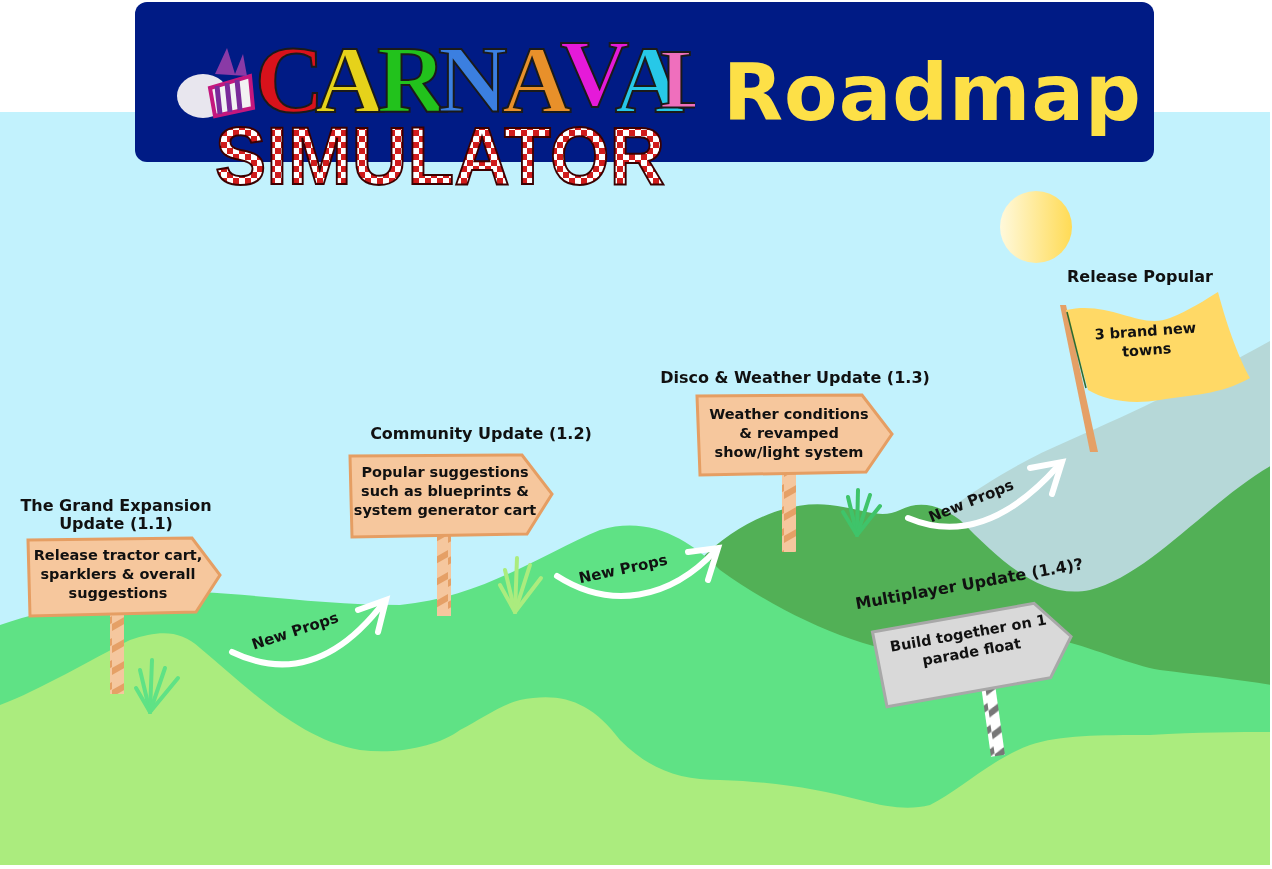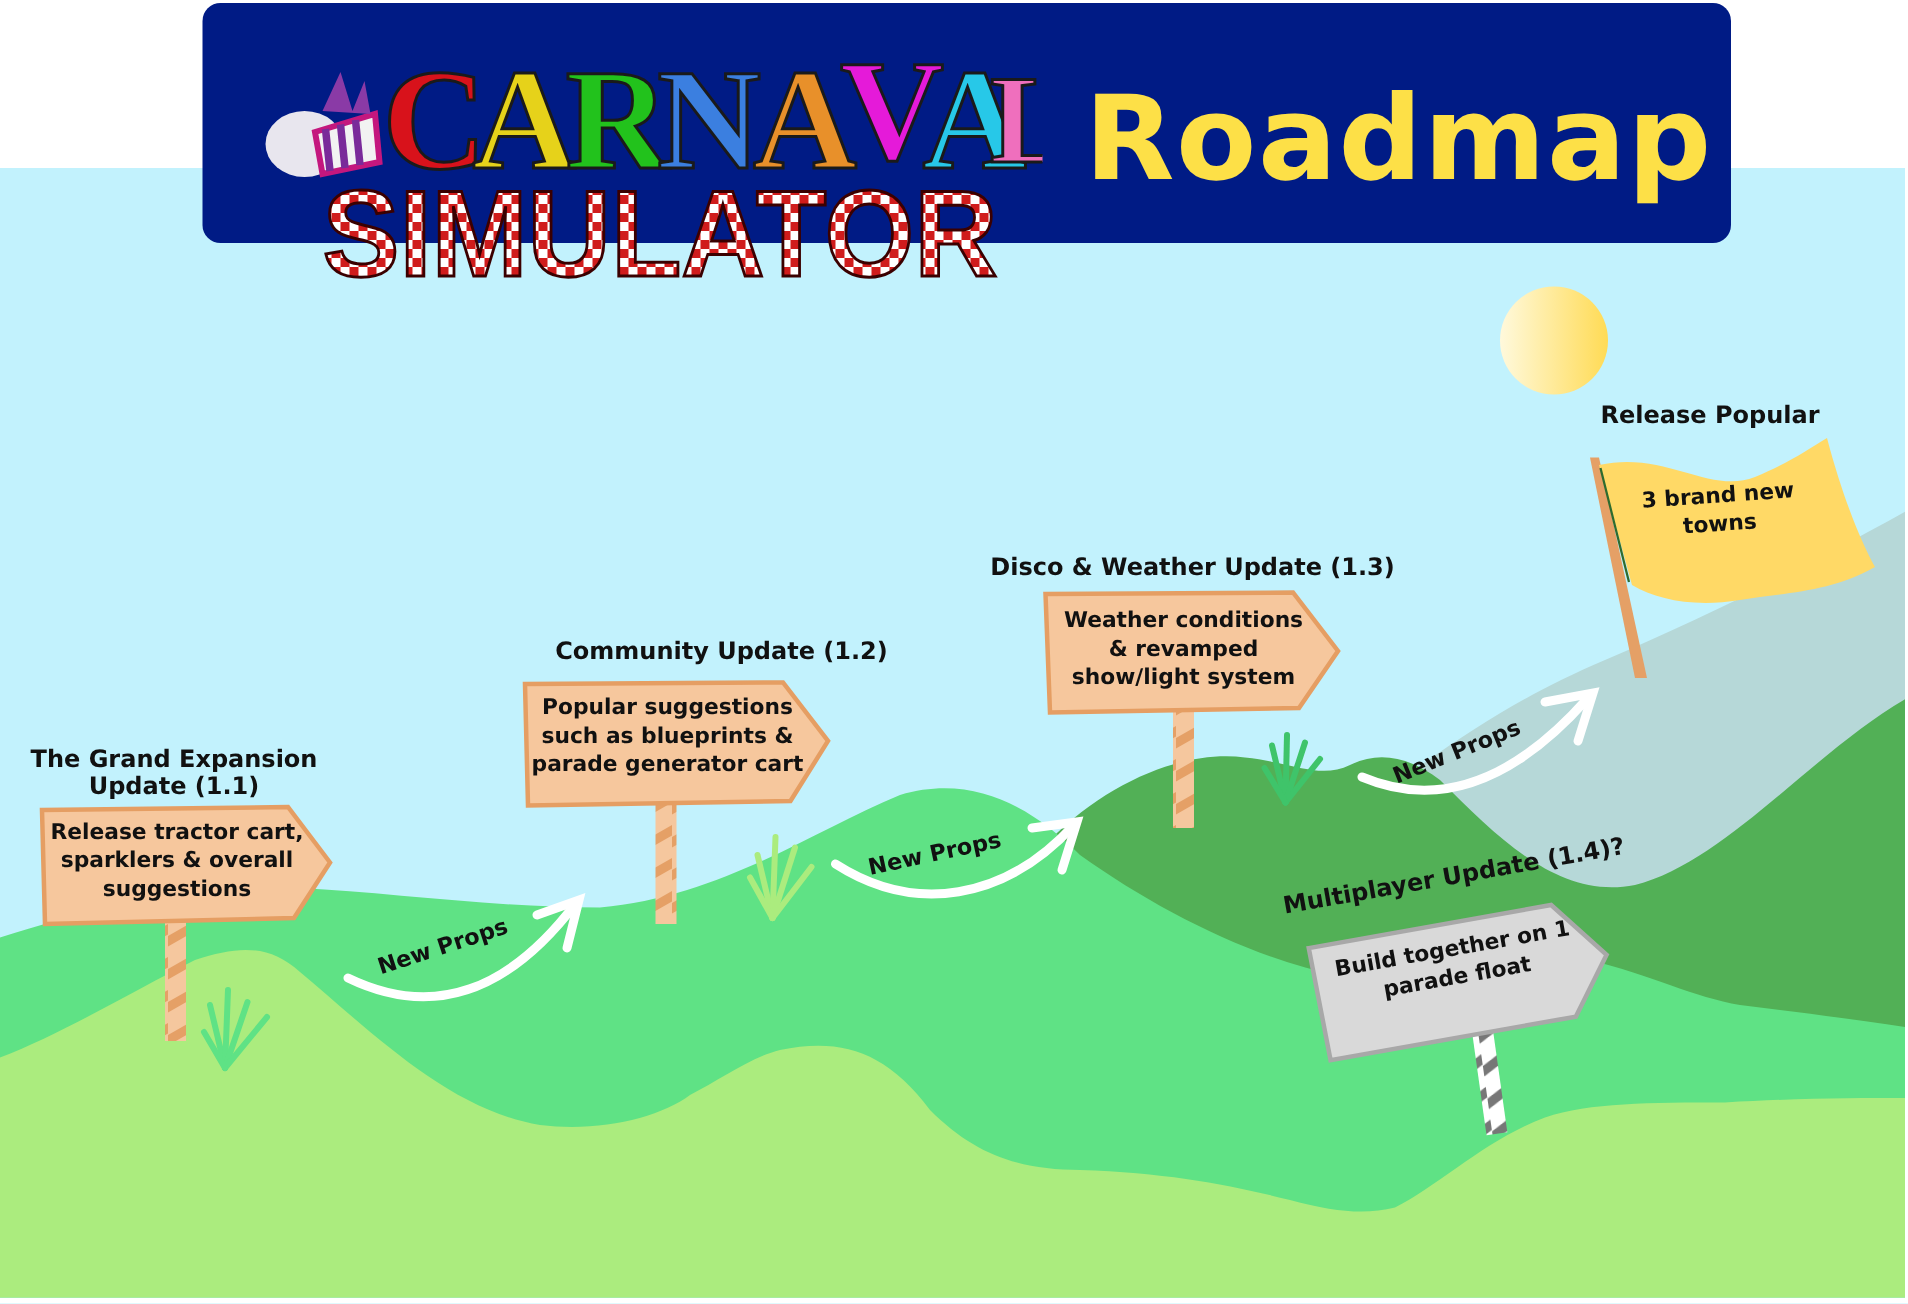--- a/index.html
+++ b/index.html
@@ -143,21 +143,21 @@
 <div class="sign-text" style="left:30px;top:546px;width:176px;">
   <div>Release tractor cart,</div>
   <div>sparklers &amp; overall</div>
   <div>suggestions</div>
 </div>
 
 <div class="label" style="left:330px;top:425px;width:230px;margin-left:36px;">Community Update (1.2)</div>
 <div class="sign-text" style="left:350px;top:463px;width:190px;">
   <div>Popular suggestions</div>
   <div>such as blueprints &amp;</div>
-  <div>parade generator cart</div>
+  <div>system generator cart</div>
 </div>
 
 <div class="label" style="left:660px;top:369px;width:270px;">Disco &amp; Weather Update (1.3)</div>
 <div class="sign-text" style="left:700px;top:405px;width:178px;">
   <div>Weather conditions</div>
   <div>&amp; revamped</div>
   <div>show/light system</div>
 </div>
 
 <div class="label" style="left:854px;top:577px;width:210px;transform:rotate(-10deg);transform-origin:center;">Multiplayer Update (1.4)?</div>

